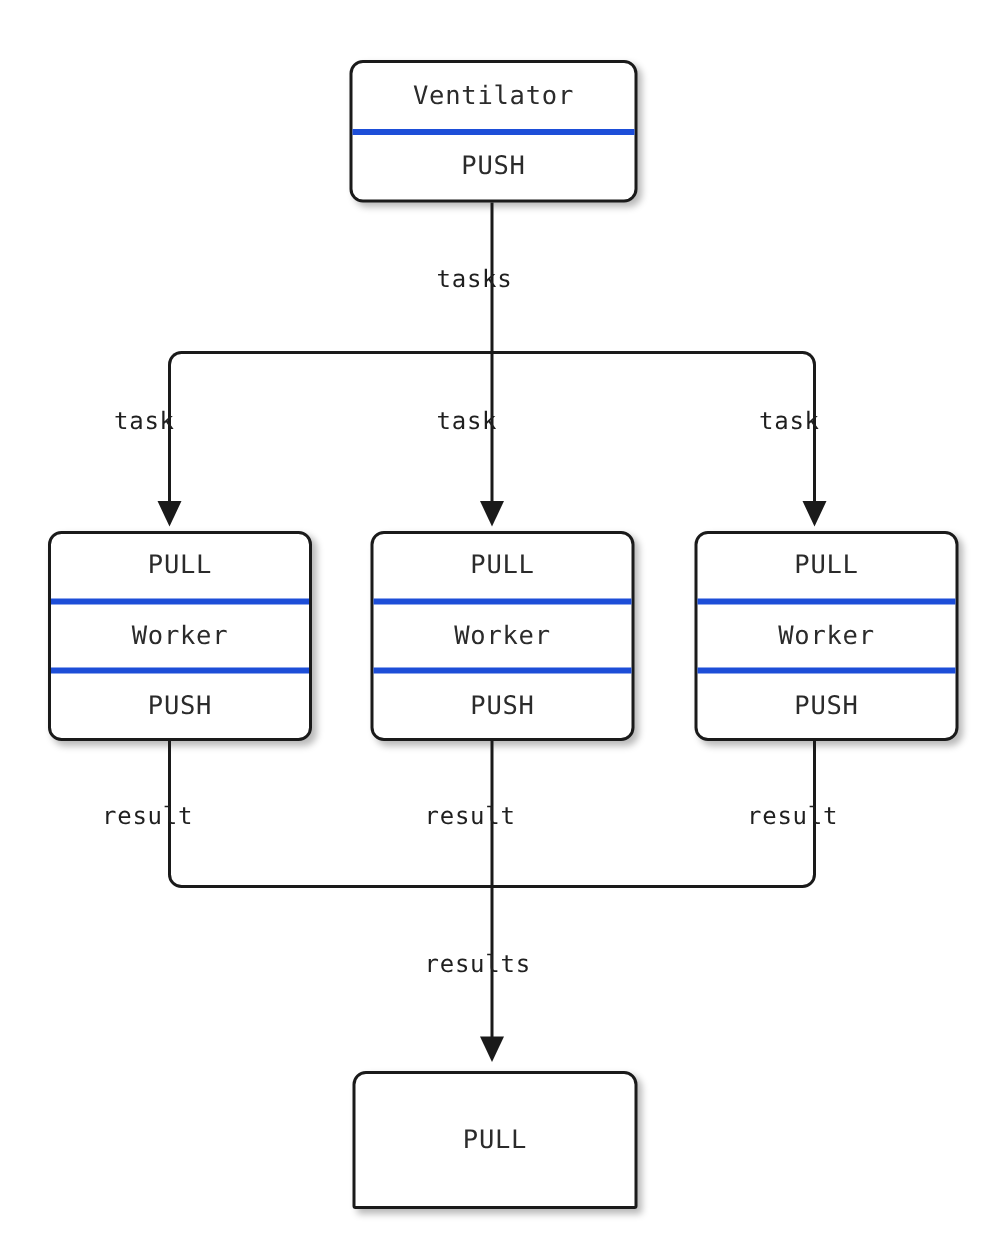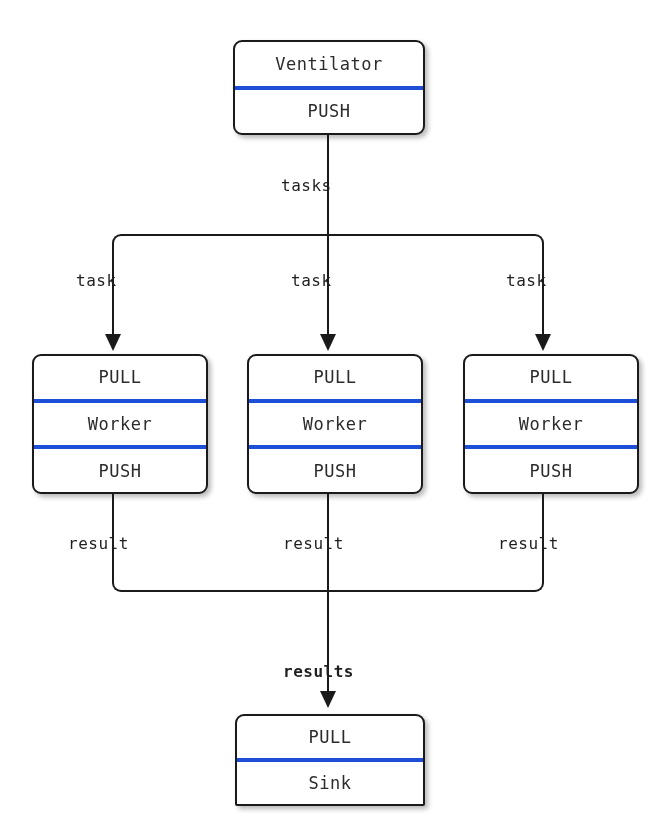--- a/index.html
+++ b/index.html
@@ -35,21 +35,21 @@
 <body>
 
 <div id="canvas">
 
   <div class="node rounded" style="left:233px;top:40px;width:192px;height:95px;">
     <div class="row">Ventilator</div>
     <div class="row">PUSH</div>
   </div>
 
   <div class="vline" style="left:327px;top:135px;height:100px;"></div>
-  <div class="edge-label" style="left:281px;top:176px;">tasks</div>
+  <div class="edge-label" style="left:291px;top:176px;">tasks</div>
 
   <div class="hline" style="left:122px;top:234px;width:206px;"></div>
   <div class="hline" style="left:328px;top:234px;width:206px;"></div>
   <div class="corner tl" style="left:112px;top:234px;width:12px;height:12px;"></div>
   <div class="corner tr" style="left:532px;top:234px;width:12px;height:12px;"></div>
 
   <div class="vline" style="left:112px;top:245px;height:92px;"></div>
   <div class="arrowhead" style="left:105px;top:334px;"></div>
   <div class="edge-label" style="left:76px;top:271px;">task</div>
 
@@ -88,20 +88,19 @@
   <div class="vline" style="left:542px;top:494px;height:87px;"></div>
   <div class="edge-label" style="left:498px;top:534px;">result</div>
 
   <div class="corner bl" style="left:112px;top:580px;width:12px;height:12px;"></div>
   <div class="corner br" style="left:532px;top:580px;width:12px;height:12px;"></div>
   <div class="hline" style="left:122px;top:590px;width:206px;"></div>
   <div class="hline" style="left:328px;top:590px;width:206px;"></div>
 
   <div class="vline" style="left:327px;top:592px;height:102px;"></div>
   <div class="arrowhead" style="left:320px;top:691px;"></div>
-  <div class="edge-label" style="left:283px;top:662px;font-weight:bold;">results</div>
+  <div class="edge-label" style="left:283px;top:633px;">results</div>
 
   <div class="node rounded-top" style="left:235px;top:714px;width:190px;height:92px;">
     <div class="row">PULL</div>
-    <div class="row">Sink</div>
   </div>
 
 </div>
 
 </body></html>

